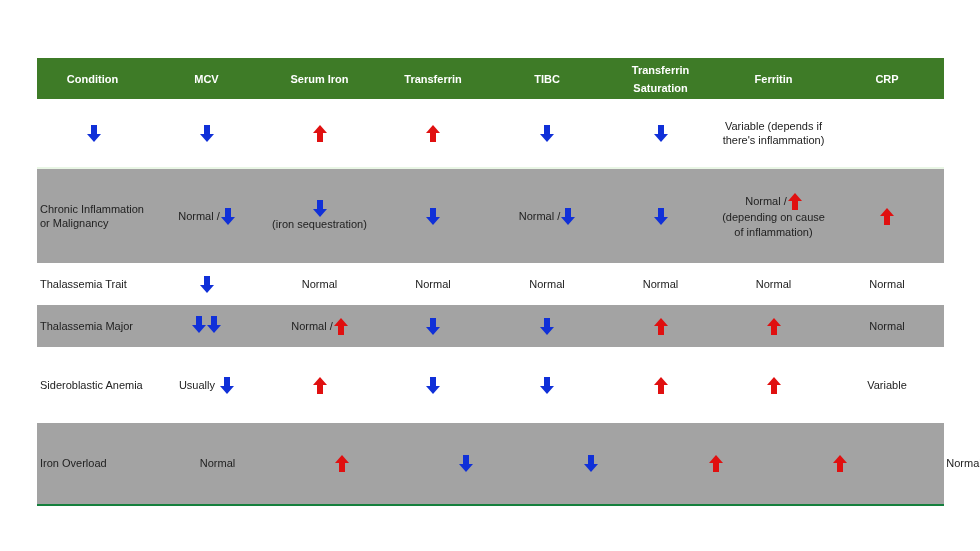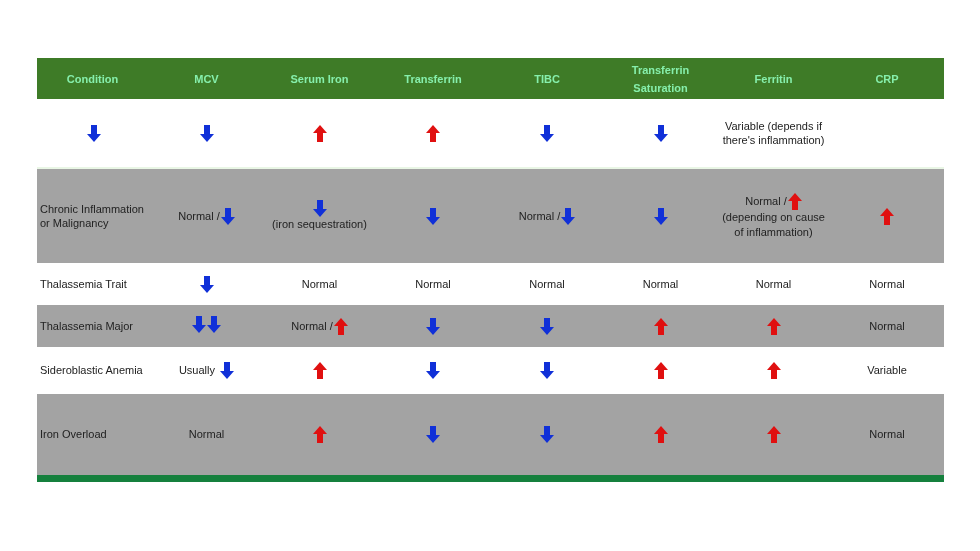--- a/index.html
+++ b/index.html
@@ -1,32 +1,32 @@
 <!DOCTYPE html>
 <html><head>
 <meta charset="utf-8">
 <style>
   html, body { margin: 0; padding: 0; background: #ffffff; }
   body { width: 980px; height: 551px; position: relative; overflow: hidden;
          font-family: "Liberation Sans", "DejaVu Sans", sans-serif; color: #222; }
   .table { position: absolute; left: 37px; top: 58px; width: 907px; }
   .row { display: grid; grid-template-columns: 113px 113px 113px 114px 114px 113px 113px 114px; align-items: center; }
-  .header { background: #3e7b27; height: 41px; color: #86efac; font-weight: bold; font-size: 14.5px; text-align: center; }
+  .header { background: #3e7b27; height: 41px; color: #ffffff; font-weight: bold; font-size: 14.5px; text-align: center; }
   .header .cell { line-height: 18px; }
   .cell { text-align: center; font-size: 11px; line-height: 14.5px; padding: 0 2px; }
   .cell.cond { text-align: left; padding-left: 3px; font-size: 11px; }
   .header .cell.cond { text-align: center; padding-left: 0; }
   .r-white { background: #ffffff; }
   .r-green { background: #a3a3a3; }
   .r1 { height: 68px; }
   .r2 { height: 94px; }
   .r3 { height: 42px; }
   .r4 { height: 42px; }
-  .r5 { height: 47px; }
-  .r6 { height: 81px; border-bottom: 7px solid #15803d; }
+  .r5 { height: 76px; }
+  .r6 { height: 81px; border-bottom: 2px solid #15803d; gap: 11px; }
   .sep { height: 2px; background: #e9f6e5; }
   .arrow { display: inline-block; width: 14px; height: 17px; vertical-align: middle; }
   .arrow svg { display: block; }
   .inline { display: inline-flex; align-items: center; gap: 1px; }
 </style>
 </head>
 <body>
 
 <svg width="0" height="0" style="position:absolute">
   <defs>

